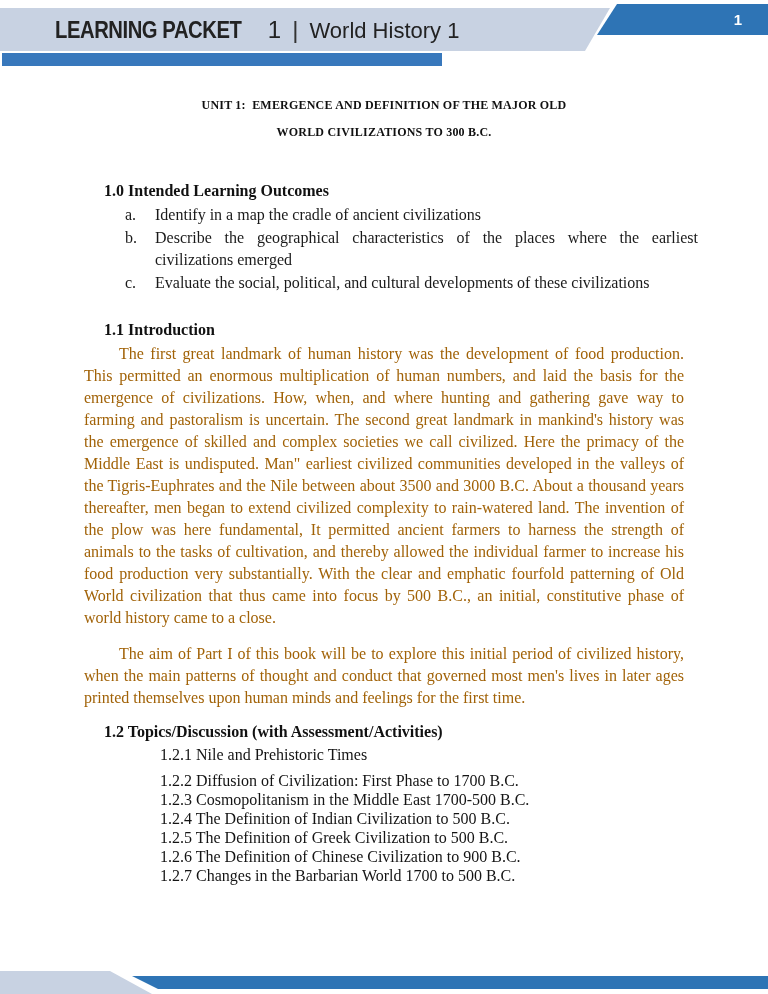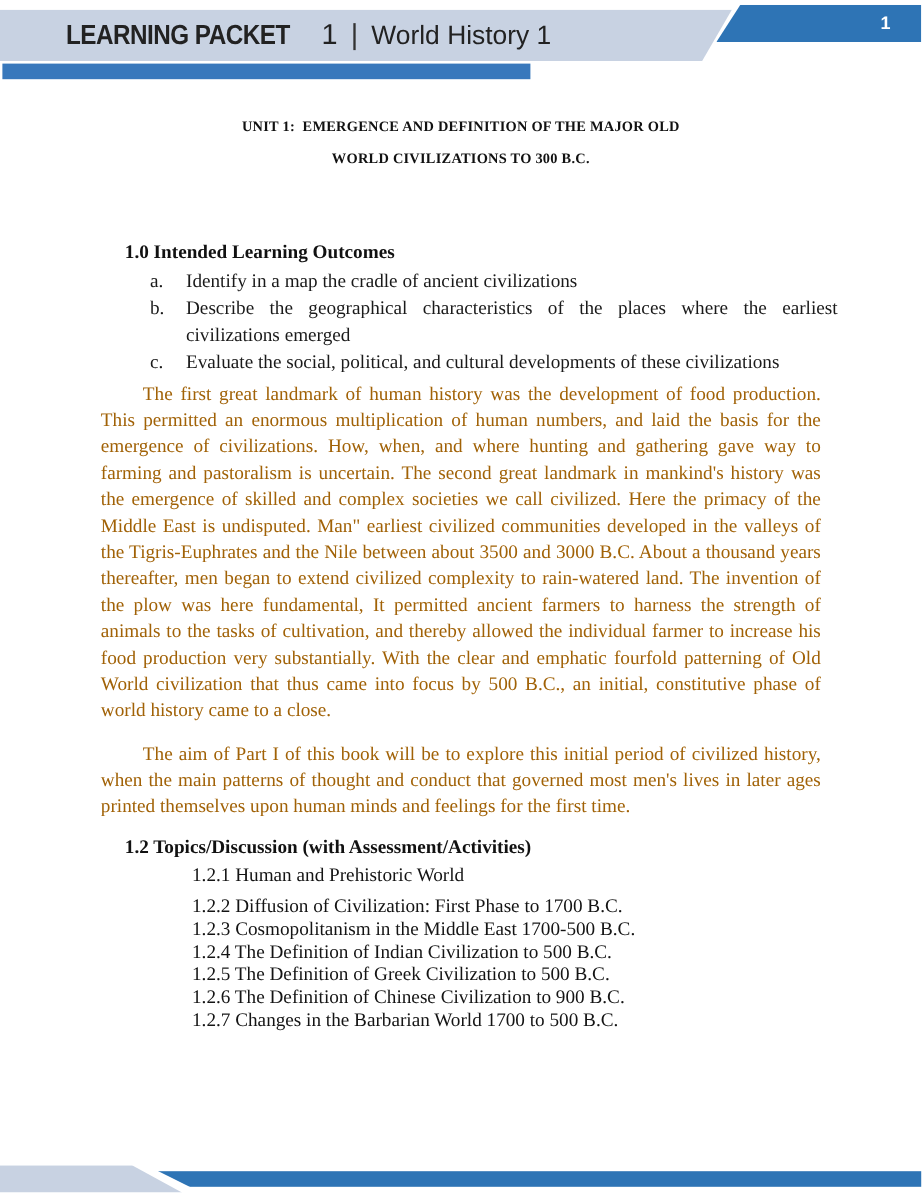--- a/index.html
+++ b/index.html
@@ -49,21 +49,21 @@
   .doc-title{
     margin-top:26px;
     text-align:center;font-weight:bold;font-size:12px;line-height:27px;
     letter-spacing:.2px;color:#111;
   }
   .doc-title div{white-space:pre-wrap;}
   .sec-heading{
     font-weight:bold;font-size:16px;color:#111;
     margin:0;padding-left:34px;
   }
-  .h-outcomes{margin-top:56px;}
+  .h-outcomes{margin-top:36px;}
   .h-intro{margin-top:27px;}
   .h-topics{margin-top:12px;}
   .outcome-list{margin:4px 0 0 0;padding:0;list-style:none;}
   .outcome-item{
     display:flex;font-size:16px;line-height:22px;margin-top:1px;
   }
   .outcome-marker{width:30px;flex:0 0 30px;margin-left:55px;text-align:left;}
   .outcome-text{flex:1;text-align:justify;}
   .para{
     margin:14px;font-size:16px;line-height:22px;text-align:justify;
@@ -130,29 +130,30 @@
       <li class="outcome-item">
         <span class="outcome-marker">b.</span>
         <span class="outcome-text">Describe the geographical characteristics of the places where the earliest civilizations emerged</span>
       </li>
       <li class="outcome-item">
         <span class="outcome-marker">c.</span>
         <span class="outcome-text">Evaluate the social, political, and cultural developments of these civilizations</span>
       </li>
     </ul>
 
+    <p class="sec-heading h-intro">1.1 Introduction</p>
 
     <p class="para para-first">The first great landmark of human history was the development of food production. This permitted an enormous multiplication of human numbers, and laid the basis for the emergence of civilizations. How, when, and where hunting and gathering gave way to farming and pastoralism is uncertain. The second great landmark in mankind's history was the emergence of skilled and complex societies we call civilized. Here the primacy of the Middle East is undisputed. Man" earliest civilized communities developed in the valleys of the Tigris-Euphrates and the Nile between about 3500 and 3000 B.C. About a thousand years thereafter, men began to extend civilized complexity to rain-watered land. The invention of the plow was here fundamental, It permitted ancient farmers to harness the strength of animals to the tasks of cultivation, and thereby allowed the individual farmer to increase his food production very substantially. With the clear and emphatic fourfold patterning of Old World civilization that thus came into focus by 500 B.C., an initial, constitutive phase of world history came to a close.</p>
 
     <p class="para para-gap">The aim of Part I of this book will be to explore this initial period of civilized history, when the main patterns of thought and conduct that governed most men's lives in later ages printed themselves upon human minds and feelings for the first time.</p>
 
     <p class="sec-heading h-topics">1.2 Topics/Discussion (with Assessment/Activities)</p>
 
     <ul class="topic-list">
-      <li class="topic-item first">1.2.1 Human and Prehistoric World</li>
+      <li class="topic-item first">1.2.1 Nile and Prehistoric Times</li>
       <li class="topic-item">1.2.2 Diffusion of Civilization: First Phase to 1700 B.C.</li>
       <li class="topic-item">1.2.3 Cosmopolitanism in the Middle East 1700-500 B.C.</li>
       <li class="topic-item">1.2.4 The Definition of Indian Civilization to 500 B.C.</li>
       <li class="topic-item">1.2.5 The Definition of Greek Civilization to 500 B.C.</li>
       <li class="topic-item">1.2.6 The Definition of Chinese Civilization to 900 B.C.</li>
       <li class="topic-item">1.2.7 Changes in the Barbarian World 1700 to 500 B.C.</li>
     </ul>
 
   </div>
 

